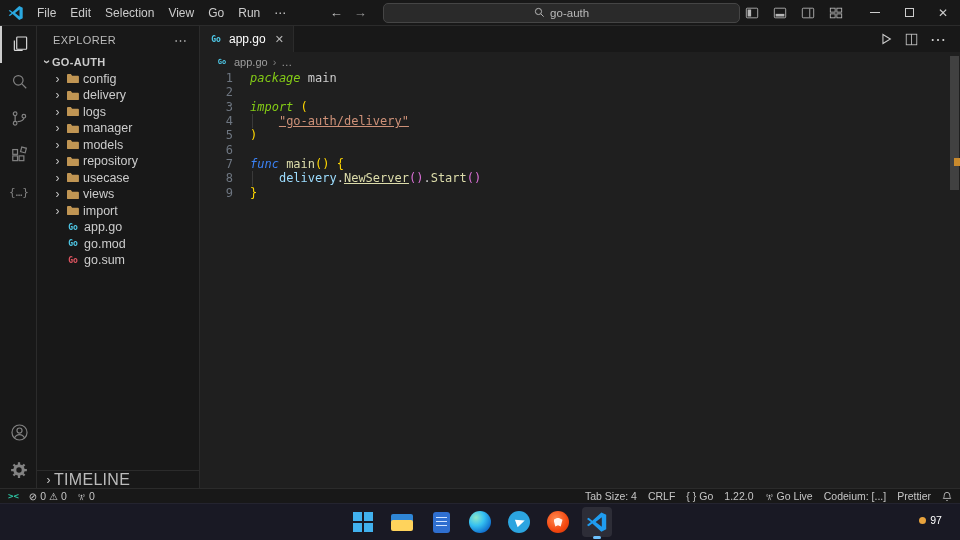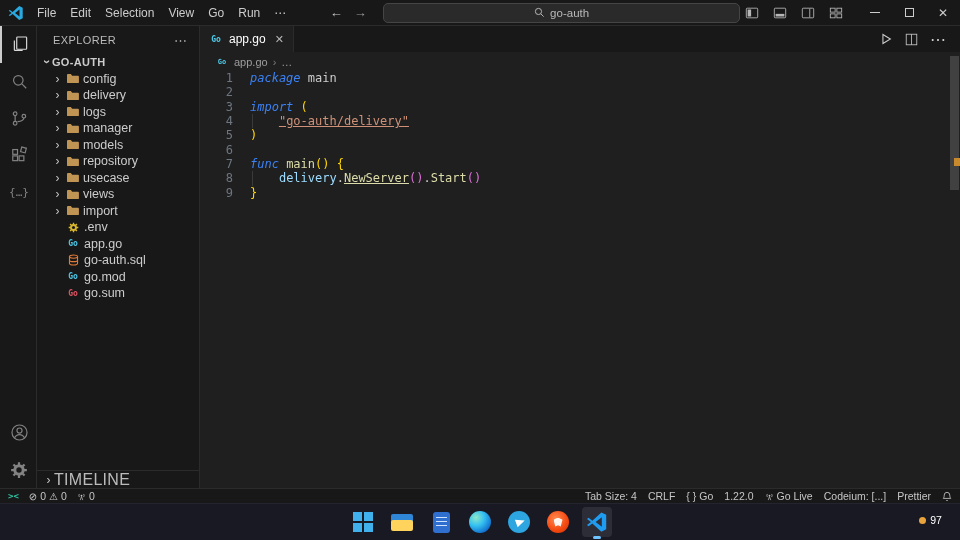--- a/index.html
+++ b/index.html
@@ -63,21 +63,21 @@
   .tab-actions { margin-left:auto; display:flex; align-items:center; gap:12px; padding-right:14px; color:#cccccc; }
   .breadcrumb { height:18px; display:flex; align-items:center; gap:5px; padding-left:15px; font-size:11px; color:#9d9d9d; }
   .bc-sep { color:#7c7c7c; }
   .code { position:absolute; top:45px; left:0; right:10px; font-family:"DejaVu Sans Mono", monospace; font-size:12px; }
   .code-line { display:flex; height:14.35px; line-height:14.35px; white-space:pre; }
   .line-num { width:33px; text-align:right; color:#6e7681; flex:0 0 auto; }
   .code-line.active .line-num { color:#cccccc; }
   .line-content { padding-left:17px; position:relative; }
   .indent-guide { position:absolute; left:19px; top:0; bottom:0; width:1px; background:#3a3a3a; }
   .cursor { display:inline-block; width:2px; height:12px; background:#d0d0d0; vertical-align:-2px; }
-  .tok-kw  { color:#3b82f6; font-style:italic; }
+  .tok-kw  { color:#84cc16; font-style:italic; }
   .tok-kwb { color:#3b82f6; font-style:italic; }
   .tok-fn  { color:#DCDCAA; }
   .tok-fnl { color:#DCDCAA; text-decoration:underline; }
   .tok-var { color:#9CDCFE; }
   .tok-str { color:#CE9178; text-decoration:underline; }
   .tok-b1  { color:#ffd700; }
   .tok-b2  { color:#da70d6; }
   .tok-plain { color:#cccccc; }
   .scrollbar-thumb { position:absolute; top:30px; right:1px; width:9px; height:134px; background:rgba(121,121,121,.38); }
   .overview-mark { position:absolute; top:132px; right:0; width:6px; height:8px; background:#c98a2d; }
@@ -329,42 +329,23 @@
       <span class="tree-icon">
           <svg width="13" height="11" viewBox="0 0 14 12">
             <path d="M1 2.2a1 1 0 0 1 1-1h3.2l1.4 1.8H13a1 1 0 0 1 1 1V10a1 1 0 0 1-1 1H2a1 1 0 0 1-1-1z" fill="#C09553"></path>
           </svg>
         </span>
       <span>import</span>
     </div>
 
     <div class="tree-row file">
       <span class="tree-icon">
-        <svg width="11" height="11" viewBox="0 0 16 16">
-            <path fill="#d9b62e" d="M7 1h2v2.05a5 5 0 0 1 1.8.75l1.45-1.45 1.4 1.4L12.2 5.2c.35.55.6 1.15.75 1.8H15v2h-2.05a5 5 0 0 1-.75 1.8l1.45 1.45-1.4 1.4-1.45-1.45a5 5 0 0 1-1.8.75V15H7v-2.05a5 5 0 0 1-1.8-.75l-1.45 1.45-1.4-1.4L3.8 10.8A5 5 0 0 1 3.05 9H1V7h2.05c.15-.65.4-1.25.75-1.8L2.35 3.75l1.4-1.4L5.2 3.8A5 5 0 0 1 7 3.05V1z"></path>
-            <circle cx="8" cy="8" r="2.2" fill="#181818"></circle>
-          </svg>
-      </span>
-      <span>.env</span>
-    </div>
-    <div class="tree-row file">
-      <span class="tree-icon">
           <span class="go-badge">Go</span>
         </span>
       <span>app.go</span>
-    </div>
-    <div class="tree-row file">
-      <span class="tree-icon">
-        <svg width="11" height="12" viewBox="0 0 12 13" fill="none" stroke="#e07b39" stroke-width="1.2">
-          <ellipse cx="6" cy="2.8" rx="4.4" ry="1.8"></ellipse>
-          <path d="M1.6 2.8v7.2c0 1 2 1.9 4.4 1.9s4.4-.9 4.4-1.9V2.8"></path>
-          <path d="M1.6 6.4c0 1 2 1.9 4.4 1.9s4.4-.9 4.4-1.9"></path>
-        </svg>
-      </span>
-      <span>go-auth.sql</span>
     </div>
     <div class="tree-row file">
       <span class="tree-icon">
           <span class="go-badge">Go</span>
         </span>
       <span>go.mod</span>
     </div>
     <div class="tree-row file">
       <span class="tree-icon">
           <span class="go-badge red">Go</span>

